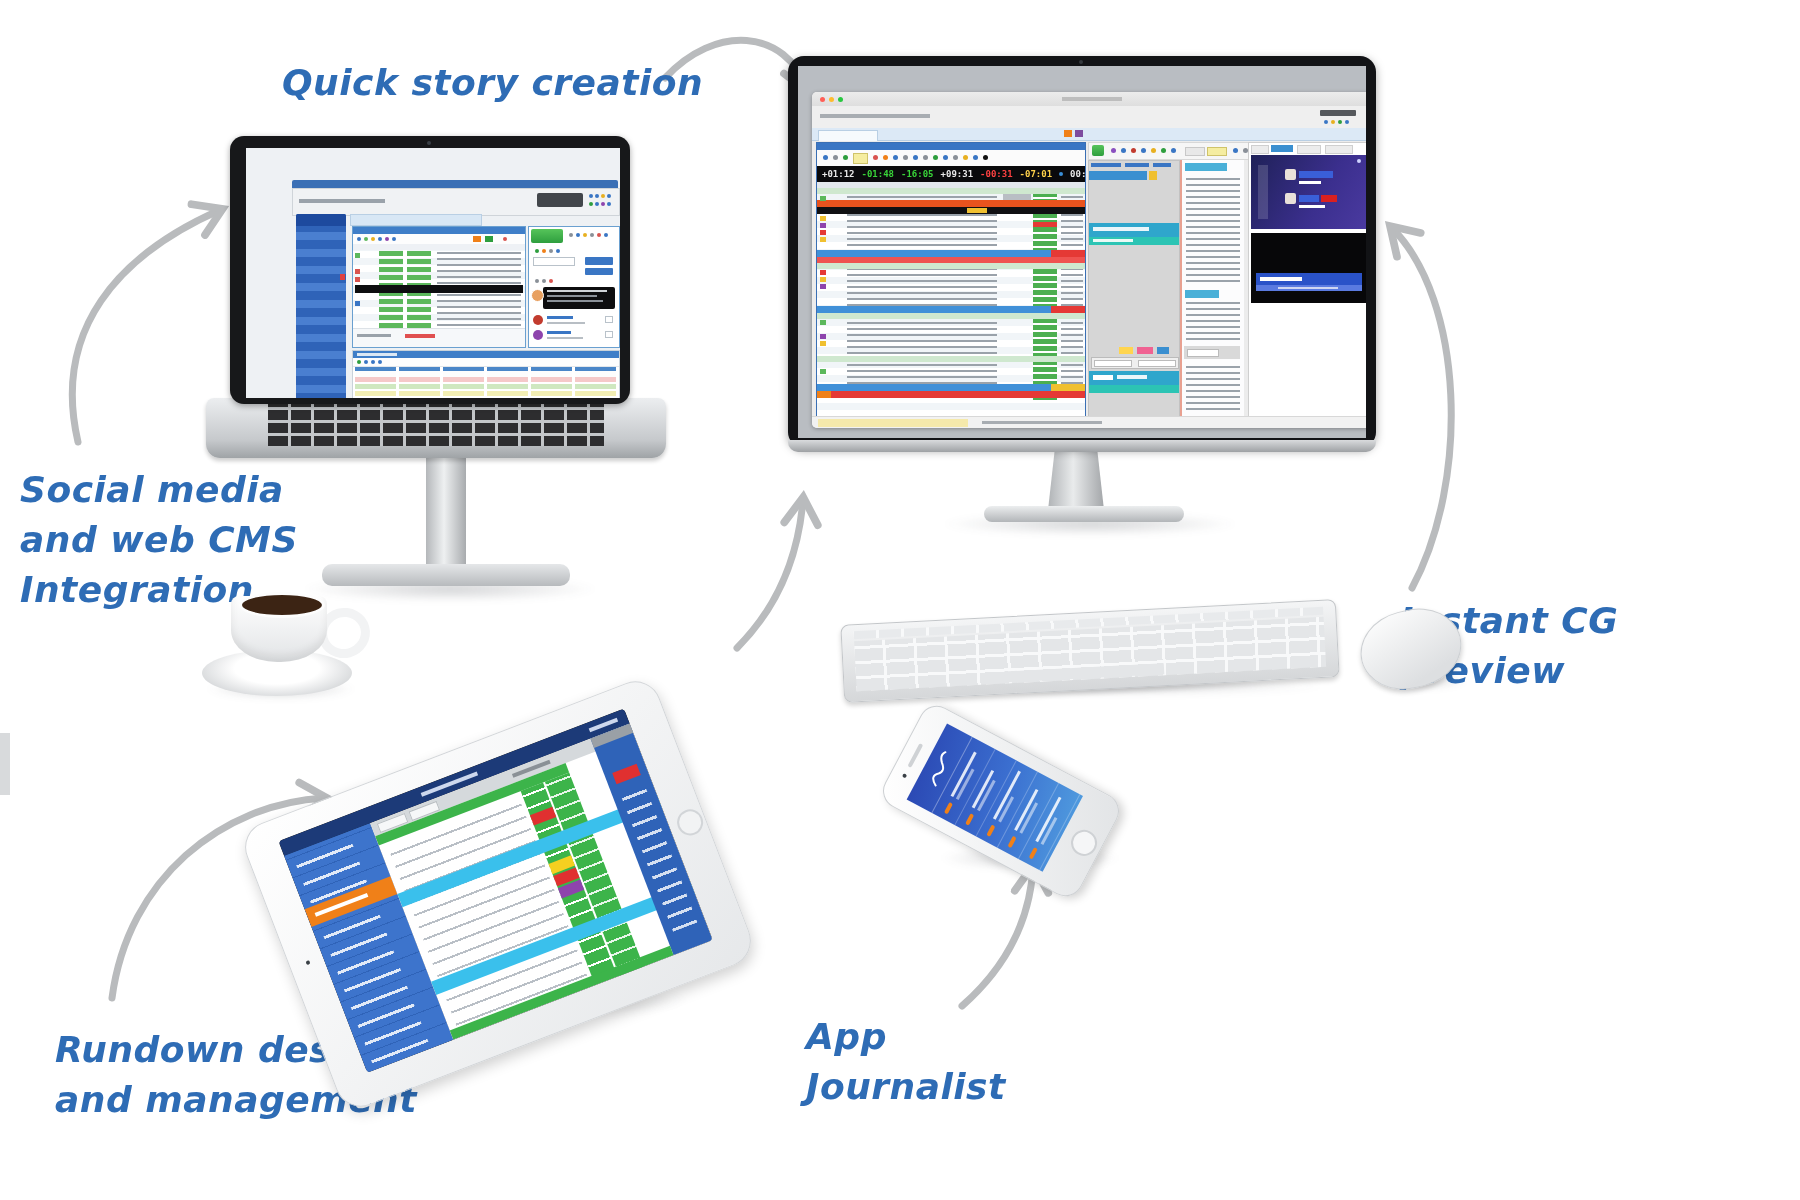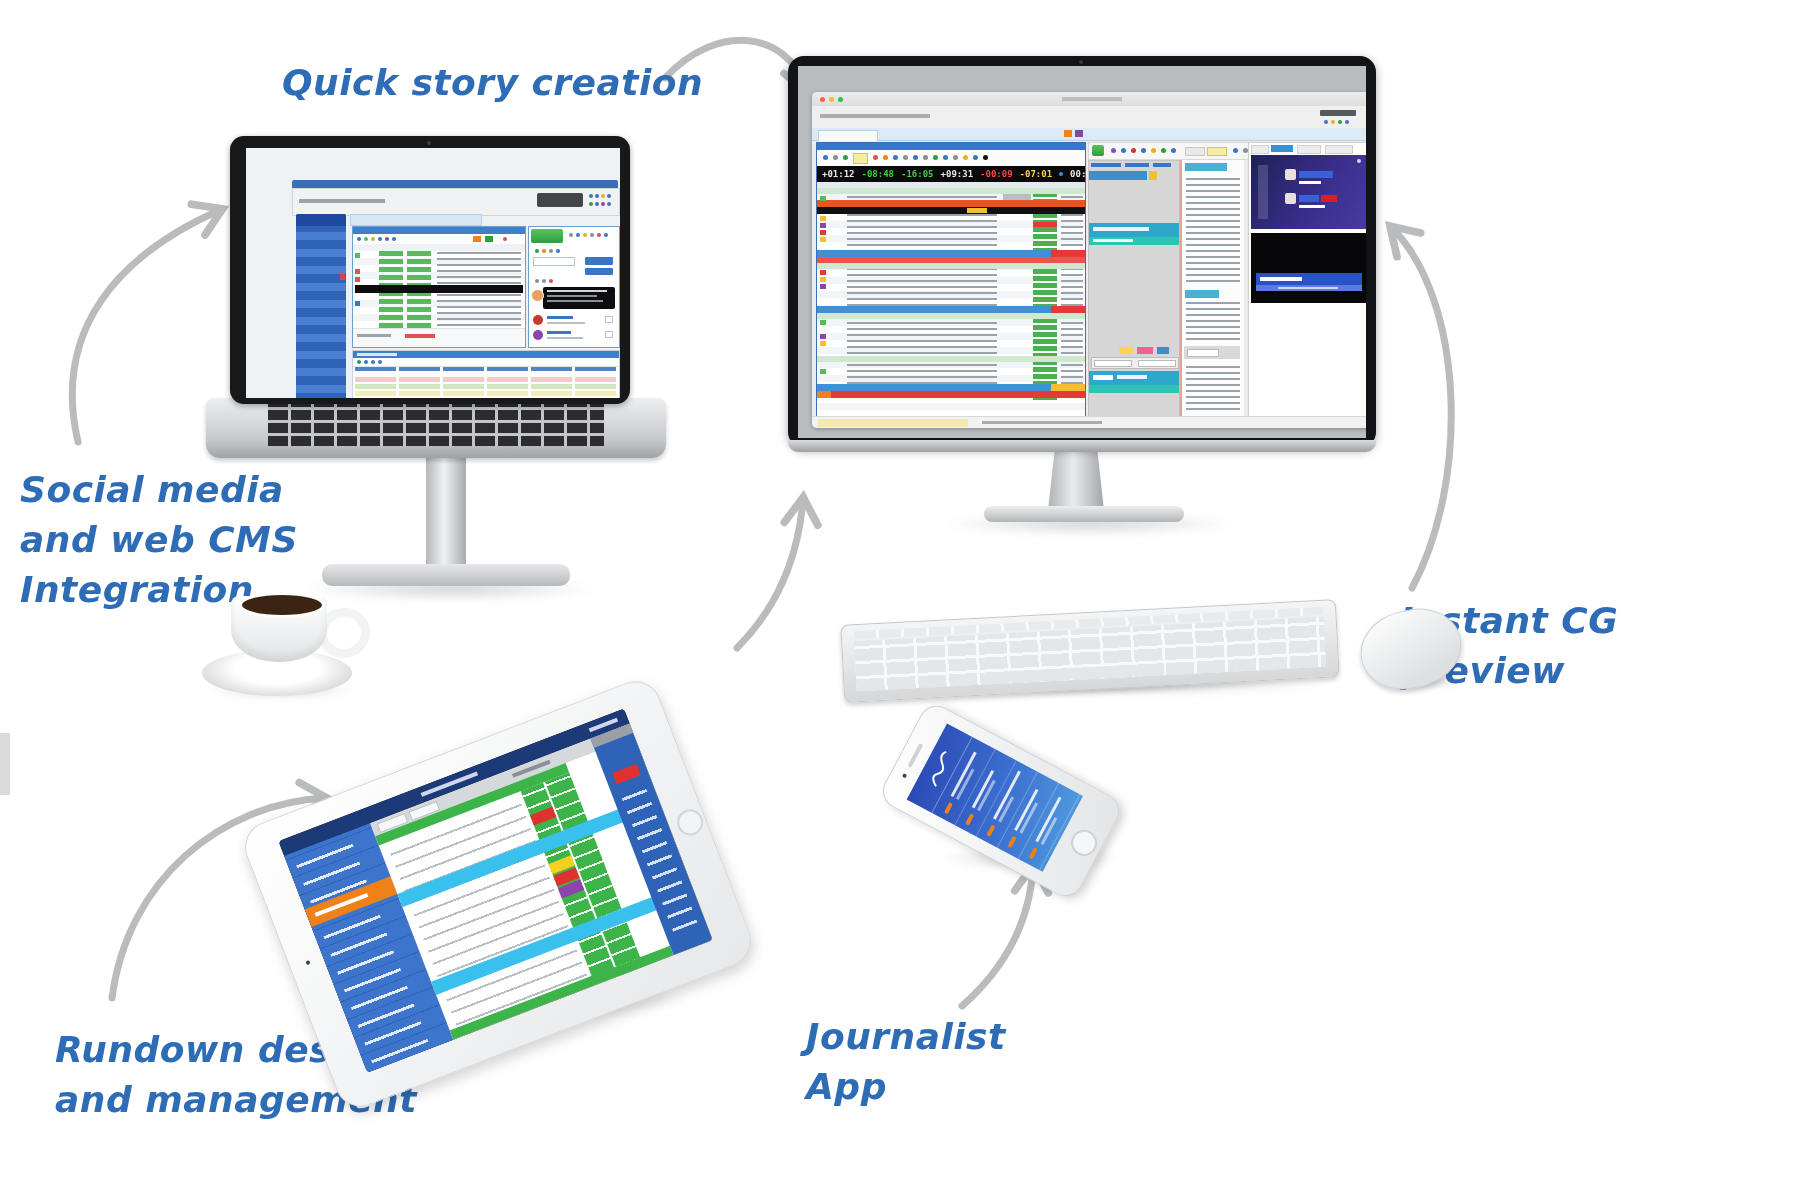--- a/index.html
+++ b/index.html
@@ -110,22 +110,22 @@
   </div>
   <div class="a hand" style="left:1400px;top:596px;">
     <div>Instant CG</div>
     <div>preview</div>
   </div>
   <div class="a hand" style="left:55px;top:1025px;">
     <div>Rundown design</div>
     <div>and management</div>
   </div>
   <div class="a hand" style="left:806px;top:1012px;">
+    <div>App</div>
     <div>Journalist</div>
-    <div>App</div>
   </div>
 
   <div class="a" style="left:0;top:733px;width:10px;height:62px;background:#d8dadc;"></div>
 
   <div class="shadow" style="left:300px;top:576px;width:300px;height:26px;"></div>
   <div class="a lap-neck"></div>
   <div class="a lap-base"></div>
   <div class="a lap-deck">
     <div class="a lap-keys"></div>
   </div>
@@ -284,24 +284,24 @@
           <div class="dot" style="left:116px;top:5px;width:5px;height:5px;background:#2e9e3e;"></div>
           <div class="dot" style="left:126px;top:5px;width:5px;height:5px;background:#3a76c4;"></div>
           <div class="dot" style="left:136px;top:5px;width:5px;height:5px;background:#8a9098;"></div>
           <div class="dot" style="left:146px;top:5px;width:5px;height:5px;background:#e8b020;"></div>
           <div class="dot" style="left:156px;top:5px;width:5px;height:5px;background:#3a76c4;"></div>
           <div class="dot" style="left:166px;top:5px;width:5px;height:5px;background:#111;"></div>
         </div>
 
         <div class="a led" style="left:0;top:23px;width:268px;height:16px;background:#0a0a0c;display:flex;align-items:center;gap:7px;padding:0 5px;box-sizing:border-box;">
           <span style="color: rgb(232, 232, 232);">+01:12</span>
-          <span style="color: rgb(57, 212, 57);">-08:48</span>
+          <span style="color: rgb(57, 212, 57);">-01:48</span>
           <span style="color: rgb(57, 212, 57);">-16:05</span>
           <span style="color: rgb(232, 232, 232);">+09:31</span>
-          <span style="color: rgb(255, 66, 66);">-00:09</span>
+          <span style="color: rgb(255, 66, 66);">-00:31</span>
           <span style="color: rgb(255, 210, 74);">-07:01</span>
           <span class="dot" style="position:static;width:4px;height:4px;background:#3a8fd8;flex:none;"></span>
           <span style="color: rgb(232, 232, 232);">00:16</span>
         </div>
         <div class="a" style="left:0;top:39px;width:268px;height:6px;background:#e4e9ee;border-bottom:1px solid #d2d8de;"></div>
 
         <div class="a" style="left:0;top:45px;width:268px;height:229px;overflow:hidden;">
           <div class="a rowstripes" style="left:0;top:0;width:268px;height:229px;"></div>
           <div class="a txtlines-sm" style="left:30px;top:0;width:150px;height:210px;"></div>
 

